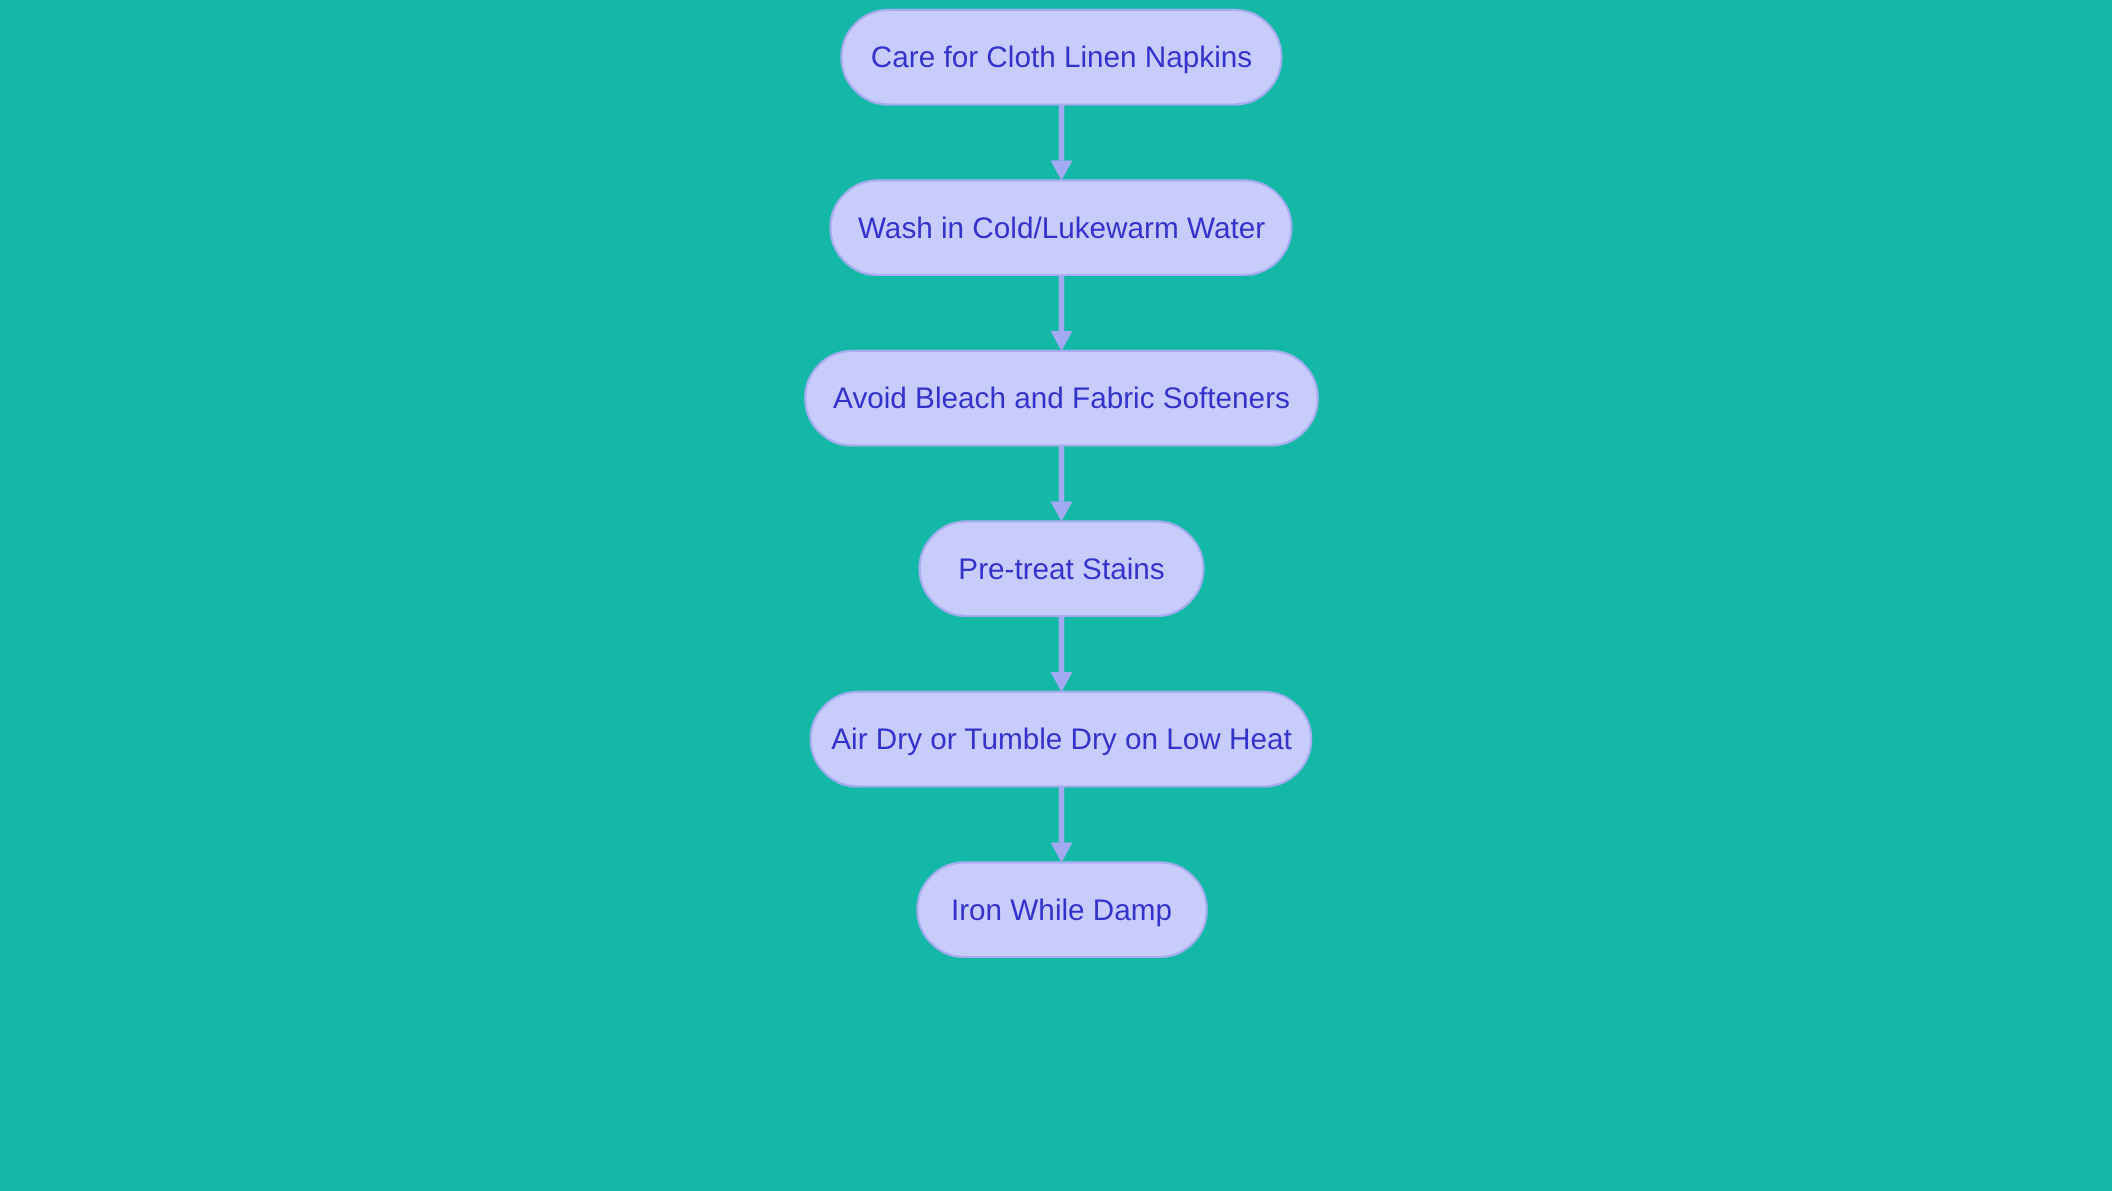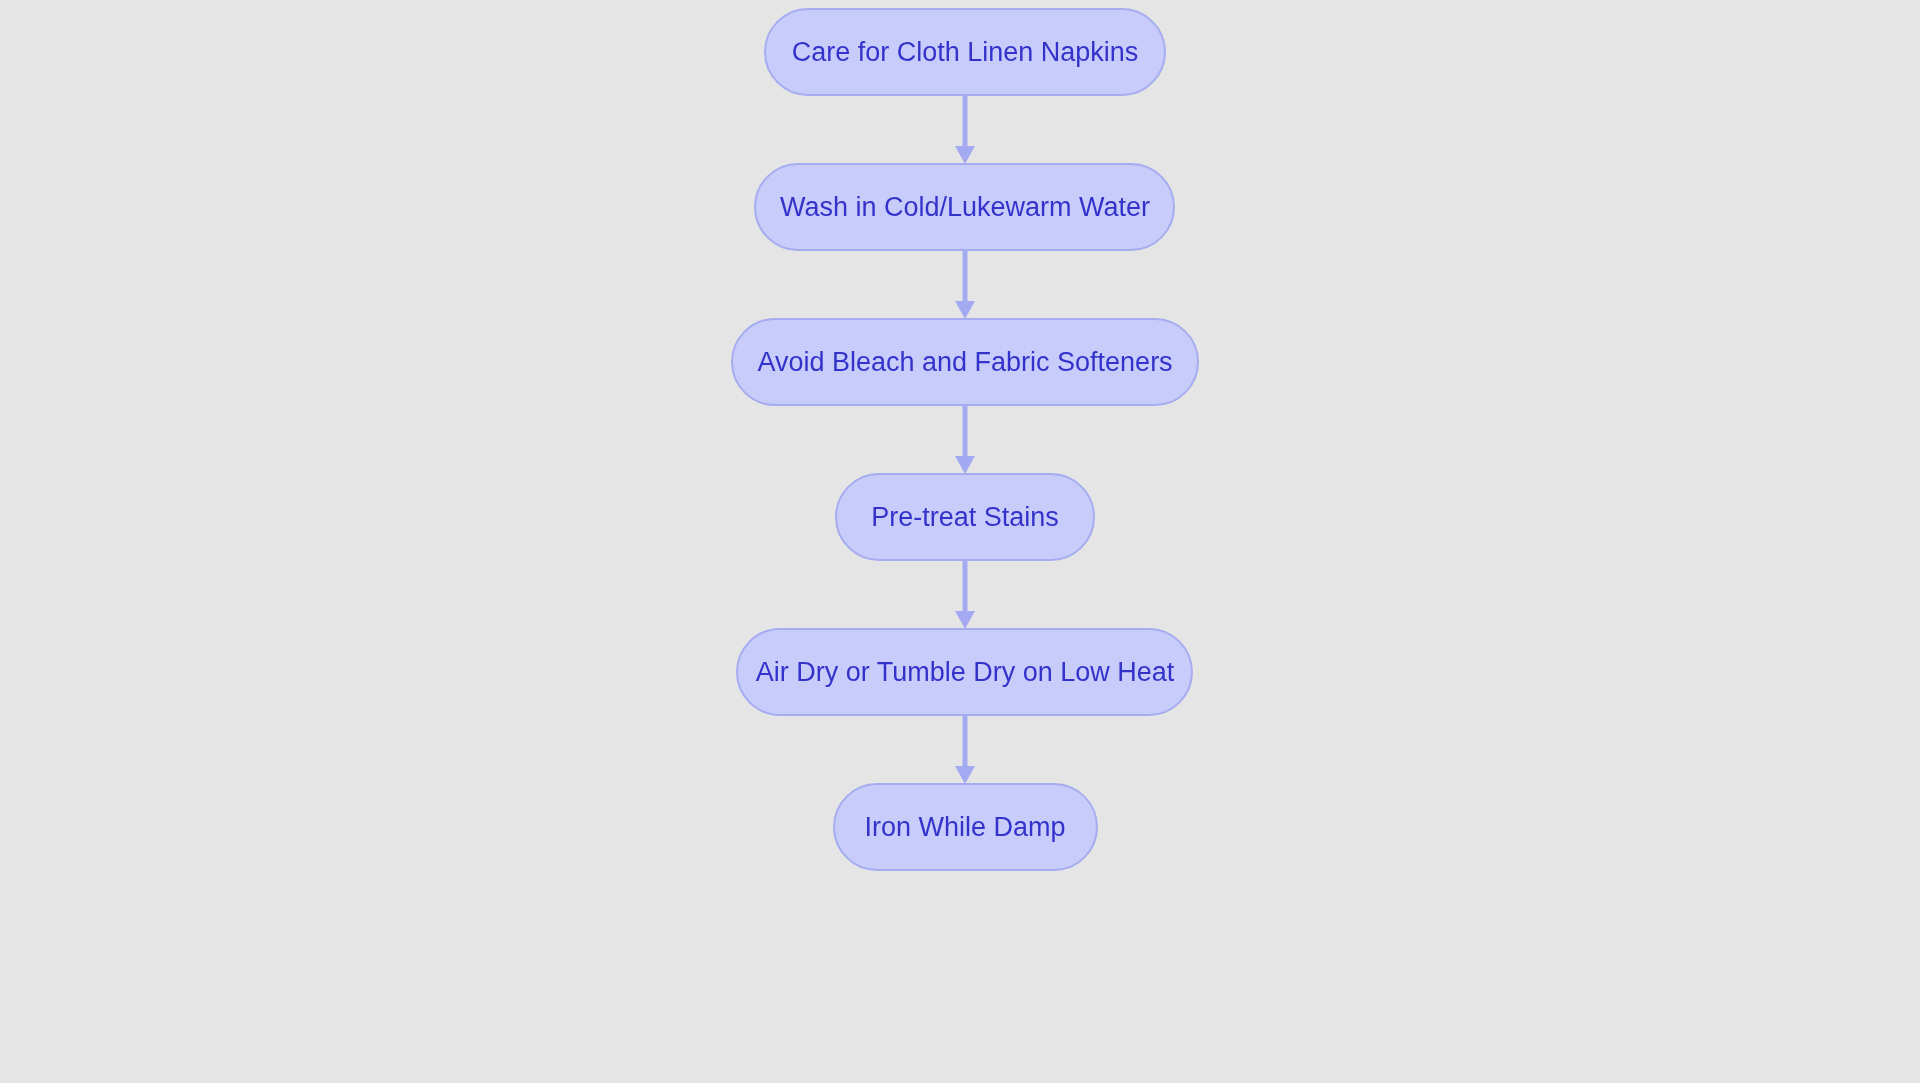--- a/index.html
+++ b/index.html
@@ -11,21 +11,21 @@
   body {
     width: 1920px;
     height: 1083px;
     overflow: hidden;
     font-family: "Liberation Sans", sans-serif;
   }
   #flowchart-root {
     position: relative;
     width: 1920px;
     height: 1083px;
-    background: #e5e5e5;
+    background: #14b8a6;
   }
   .flow-svg {
     position: absolute;
     top: 0;
     left: 0;
     width: 1920px;
     height: 1083px;
     display: block;
   }
   .node-shape {

